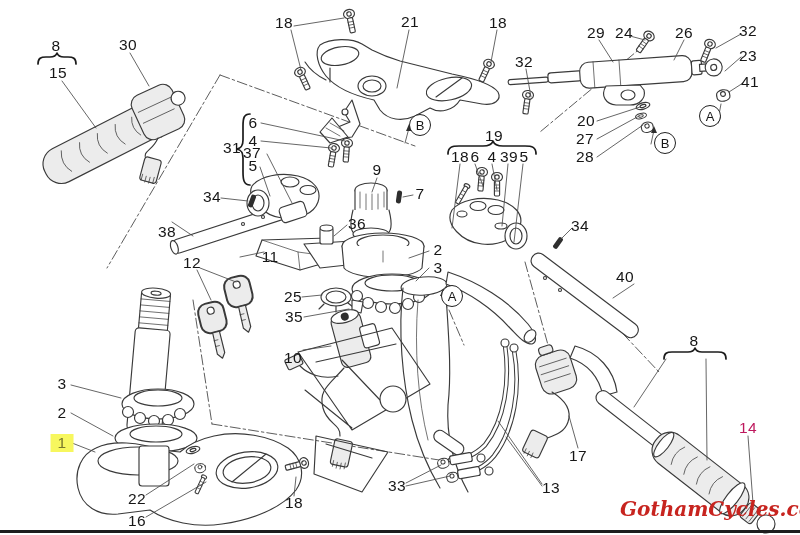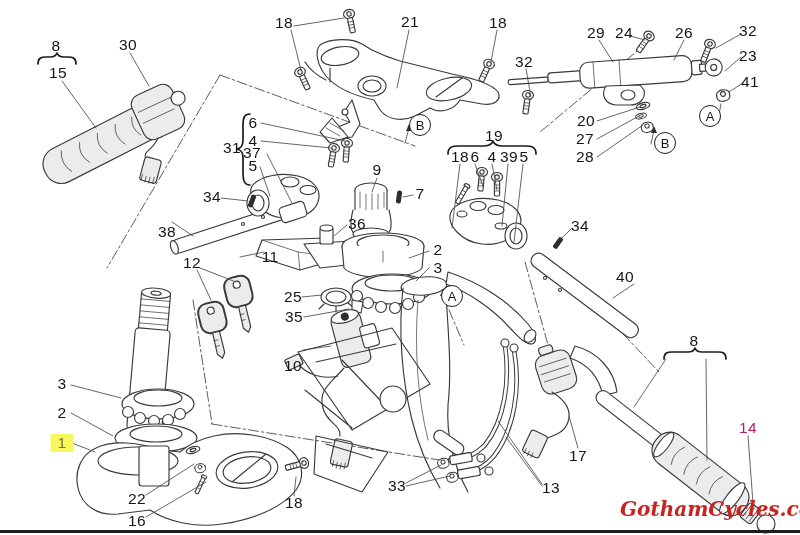--- a/index.html
+++ b/index.html
@@ -404,21 +404,21 @@
       <span class="part-label" style="left: 475px; top: 157px;">6</span>
       <span class="part-label" style="left: 492px; top: 157px;">4</span>
       <span class="part-label" style="left: 509px; top: 157px;">39</span>
       <span class="part-label" style="left: 524px; top: 157px;">5</span>
       <span class="part-label" style="left: 580px; top: 226px;">34</span>
       <span class="part-label" style="left: 625px; top: 277px;">40</span>
       <span class="part-label" style="left: 230px; top: 257px; margin-left: 40px;">11</span>
       <span class="part-label" style="left: 192px; top: 263px;">12</span>
       <span class="part-label" style="left: 293px; top: 297px;">25</span>
       <span class="part-label" style="left: 294px; top: 317px;">35</span>
-      <span class="part-label" style="left: 293px; top: 366px;">10</span>
+      <span class="part-label" style="left: 293px; top: 358px;">10</span>
       <span class="part-label" style="left: 62px; top: 384px;">3</span>
       <span class="part-label" style="left: 62px; top: 413px;">2</span>
       <span class="part-label highlight" style="left: 62px; top: 443px; background: rgb(247, 247, 94);">1</span>
       <span class="part-label" style="left: 137px; top: 499px;">22</span>
       <span class="part-label" style="left: 137px; top: 521px;">16</span>
       <span class="part-label" style="left: 294px; top: 503px;">18</span>
       <span class="part-label" style="left: 397px; top: 486px;">33</span>
       <span class="part-label" style="left: 551px; top: 488px;">13</span>
       <span class="part-label" style="left: 578px; top: 456px;">17</span>
       <span class="part-label" style="left: 694px; top: 341px;">8</span>

